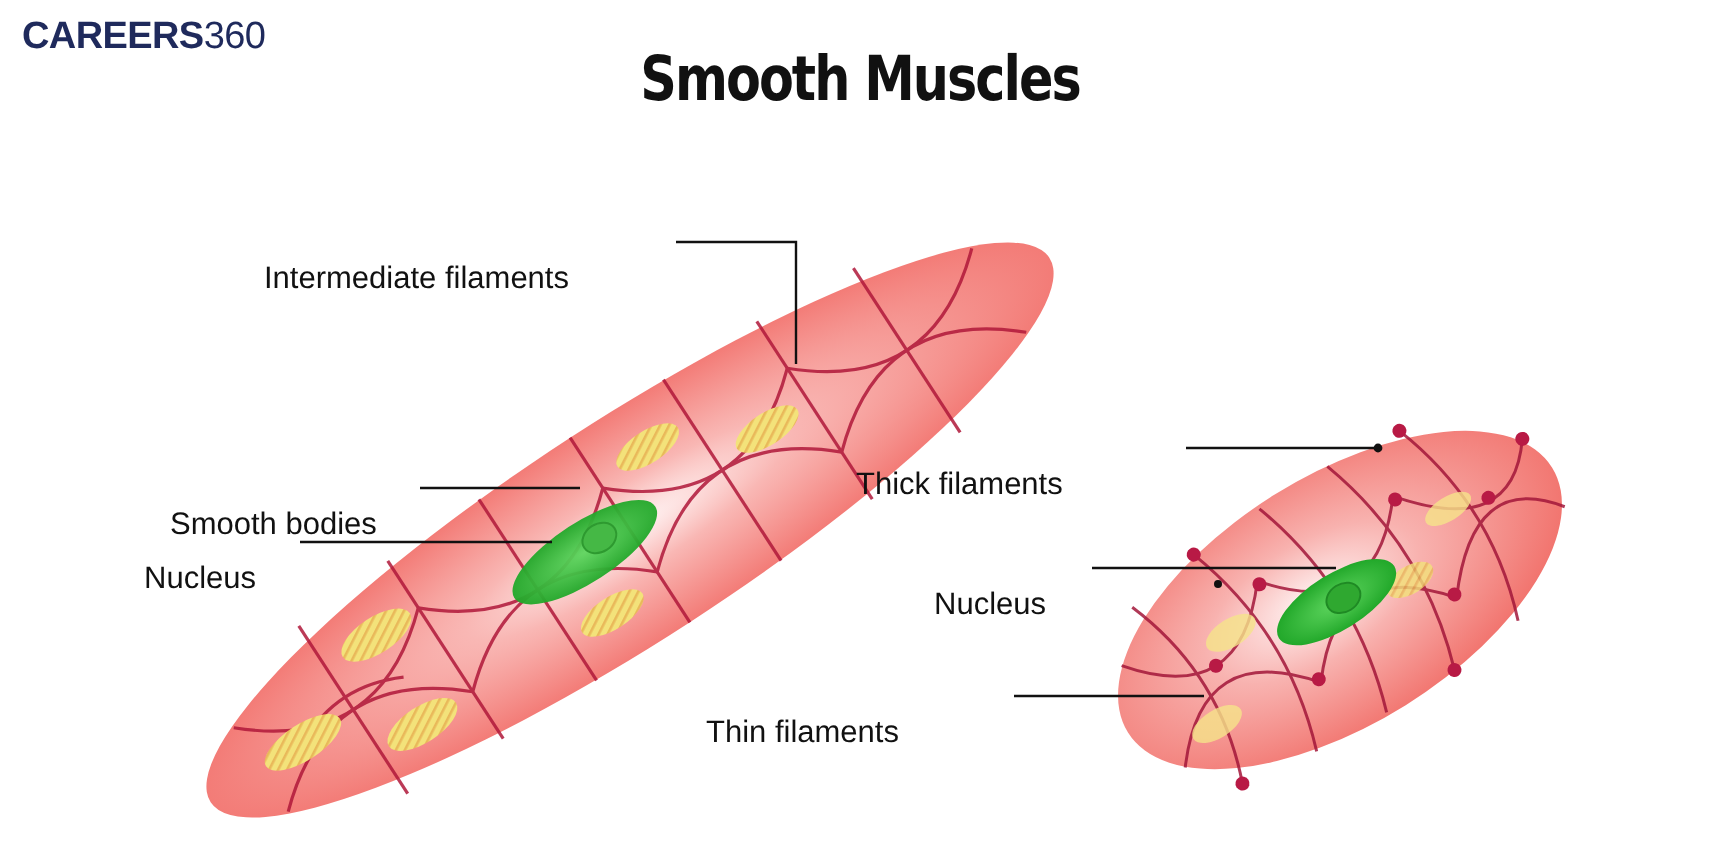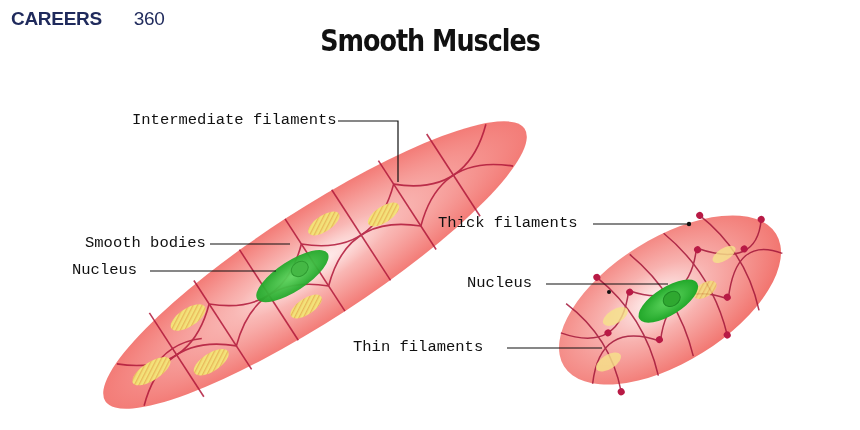--- a/index.html
+++ b/index.html
@@ -1,21 +1,21 @@
 <!DOCTYPE html>
 <html><head>
 <meta charset="utf-8">
 <style>
   html,body{margin:0;padding:0;background:#fff;}
   body{width:860px;height:430px;position:relative;overflow:hidden;font-family:"Liberation Sans",sans-serif;}
   .logo{position:absolute;left:11px;top:8px;font-family:"Liberation Sans",sans-serif;font-size:19px;color:#1f2a5c;letter-spacing:-0.3px;}
   .logo b{font-weight:900;margin-top:34px;}
-  .logo span.num{font-weight:400;margin-left:32px;}
+  .logo span.num{font-weight:400;}
   .title{position:absolute;left:0;width:860px;top:22px;text-align:center;font-family:"DejaVu Sans",sans-serif;font-weight:bold;font-size:31px;color:#111;letter-spacing:-1.2px;transform:scaleX(0.82);transform-origin:center;}
-  .label{position:absolute;font-family:Liberation Mono, monospace;font-size:15.5px;color:#111;white-space:nowrap;font-weight:500;}
+  .label{position:absolute;font-family:Liberation Sans, sans-serif;font-size:15.5px;color:#111;white-space:nowrap;font-weight:500;margin-top:20px;}
   svg.diagram{position:absolute;left:0;top:0;}
 </style>
 </head>
 <body>
 
 <div class="logo"><b>CAREERS</b><span class="num">360</span></div>
 
 <div class="title">Smooth Muscles</div>
 
 <svg class="diagram" width="860" height="430" viewBox="0 0 860 430">
@@ -111,15 +111,15 @@
   </g>
   <g fill="#111">
     <circle cx="689" cy="224" r="2.2"></circle>
     <circle cx="609" cy="292" r="2"></circle>
   </g>
 </svg>
 
 <div class="label" style="left:132px;top:111px;">Intermediate filaments</div>
 <div class="label" style="left:85px;top:234px;">Smooth bodies</div>
 <div class="label" style="left:72px;top:261px;">Nucleus</div>
-<div class="label" style="left:438px;top:214px;">Thick filaments</div>
+<div class="label" style="left:428px;top:214px;">Thick filaments</div>
 <div class="label" style="left:467px;top:274px;">Nucleus</div>
 <div class="label" style="left:353px;top:338px;">Thin filaments</div>
 
 </body></html>

